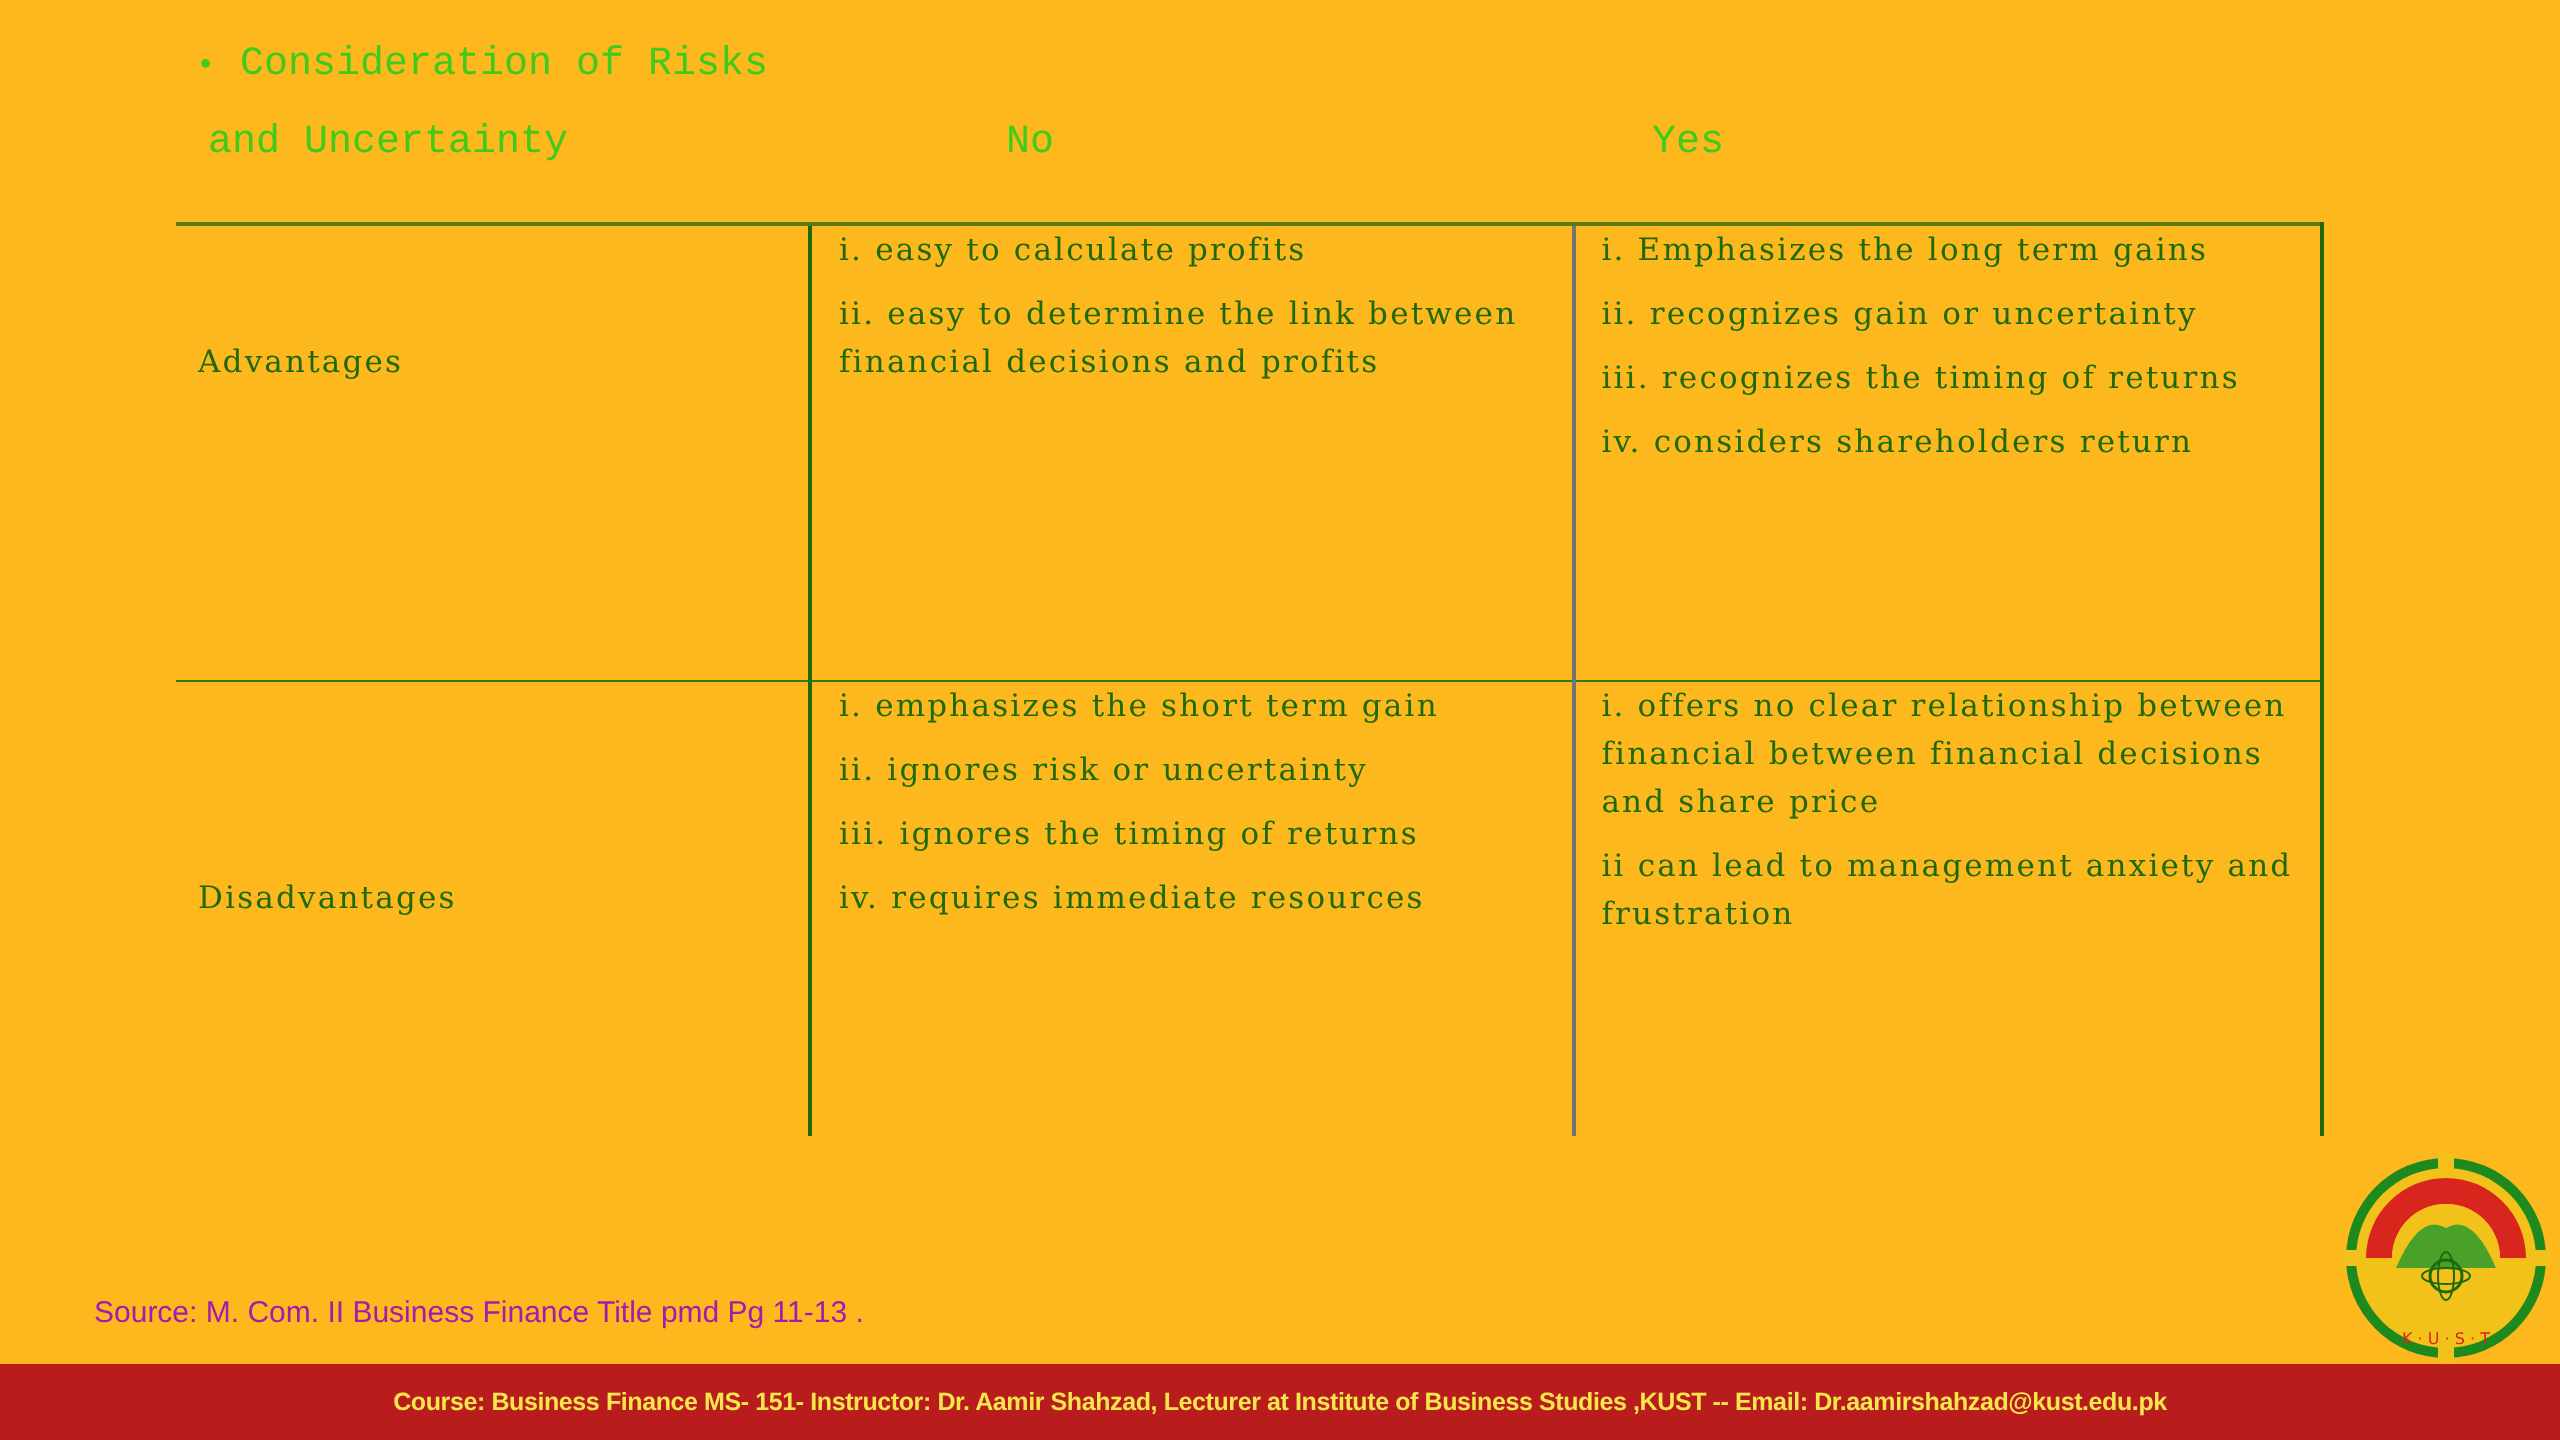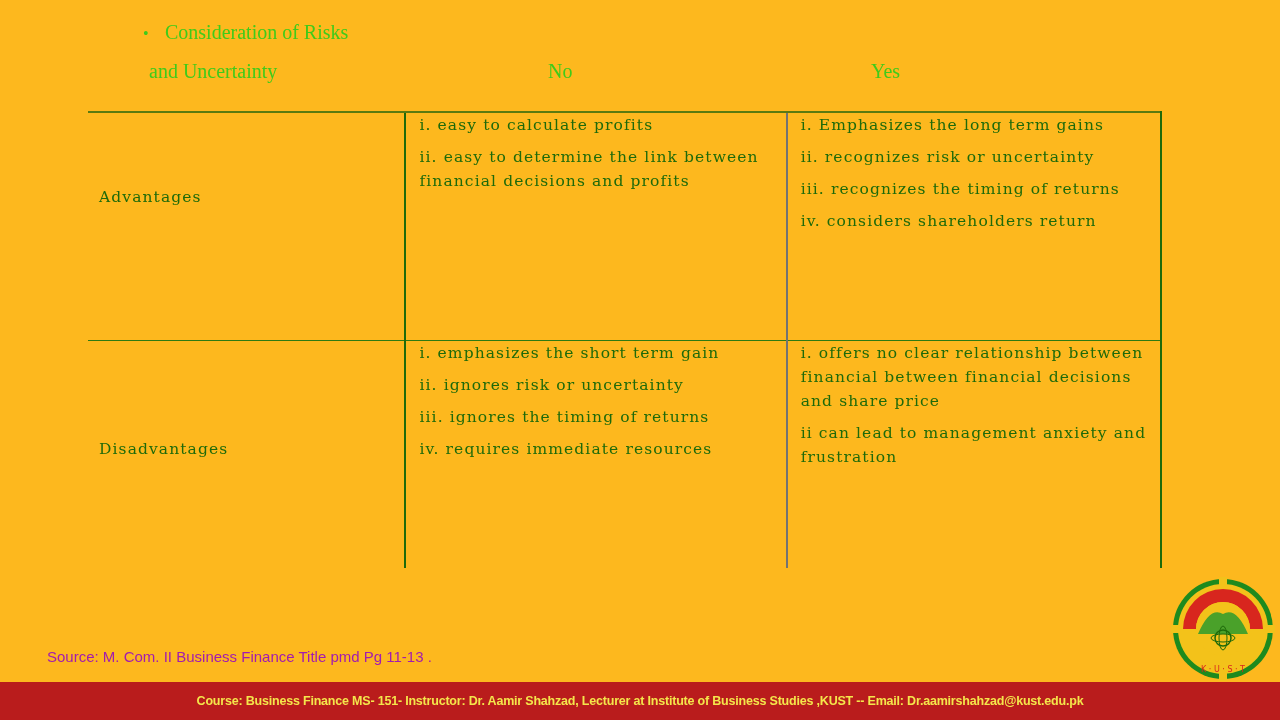--- a/index.html
+++ b/index.html
@@ -3,21 +3,21 @@
   <meta charset="utf-8">
   <style>
     html, body { margin: 0; padding: 0; }
     body {
       width: 1280px; height: 720px; overflow: hidden; position: relative;
       background: #FDB81E;
       font-family: "Liberation Serif", "DejaVu Serif", serif;
     }
     .heading-line {
       position: absolute; color: #3FCB1A;
-      font-family: Liberation Serif, serif; font-size: 20px; margin-left: 45px;
+      font-family: Liberation Mono, monospace; font-size: 20px;
     }
     .h1 { left: 98px; top: 21px; }
     .h1 .bullet { display: inline-block; width: 22px; font-size: 16px; }
     .h2 { left: 104px; top: 60px; }
     .col-head-no { left: 503px; top: 60px; }
     .col-head-yes { left: 826px; top: 60px; }
 
     .tbl {
       position: absolute; left: 88px; top: 111px; width: 1074px;
       border-collapse: collapse;
@@ -35,21 +35,21 @@
     .tbl td.c1 { width: 317px; }
     .tbl td.c2 { width: 380px; border-left: 2px solid #1E6A0A; }
     .tbl td.c3 { width: 373px; border-left: 2px solid #737373; border-right: 2px solid #1E6A0A; }
     .tbl tr.r1 td { height: 227px; }
     .tbl tr.r2 td { height: 227px; border-top: 1.5px solid #2F7A12; }
     .tbl tr.r3 td { height: 52px; border-top: 2px solid #5A7A10; }
     .cell-inner { padding: 0 4px 0 13px; }
     .item { margin: 0 0 8px 0; }
     .item:first-child { margin-top: 0; }
     .row-label { padding-left: 11px; }
-    .r1 .row-label { padding-top: 72px; }
+    .r1 .row-label { padding-top: 56px; }
     .r2 .row-label { padding-top: 96px; }
 
     .source {
       position: absolute; left: 47px; top: 648px;
       color: #a21caf; font-family: "Liberation Sans", "DejaVu Sans", sans-serif;
       font-size: 15px;
     }
     .footer {
       position: absolute; left: 0; top: 682px; width: 1280px; height: 38px;
       background: #b91c1c;
@@ -79,21 +79,21 @@
     </td>
     <td class="c2">
       <div class="cell-inner">
         <div class="item">i. easy to calculate profits</div>
         <div class="item">ii. easy to determine the link between financial decisions and profits</div>
       </div>
     </td>
     <td class="c3">
       <div class="cell-inner">
         <div class="item">i. Emphasizes the long term gains</div>
-        <div class="item">ii. recognizes risk or uncertainty</div>
+        <div class="item">ii. recognizes gain or uncertainty</div>
         <div class="item">iii. recognizes the timing of returns</div>
         <div class="item">iv. considers shareholders return</div>
       </div>
     </td>
   </tr>
   <tr class="r2">
     <td class="c1">
       <div class="row-label">Disadvantages</div>
     </td>
     <td class="c2">

